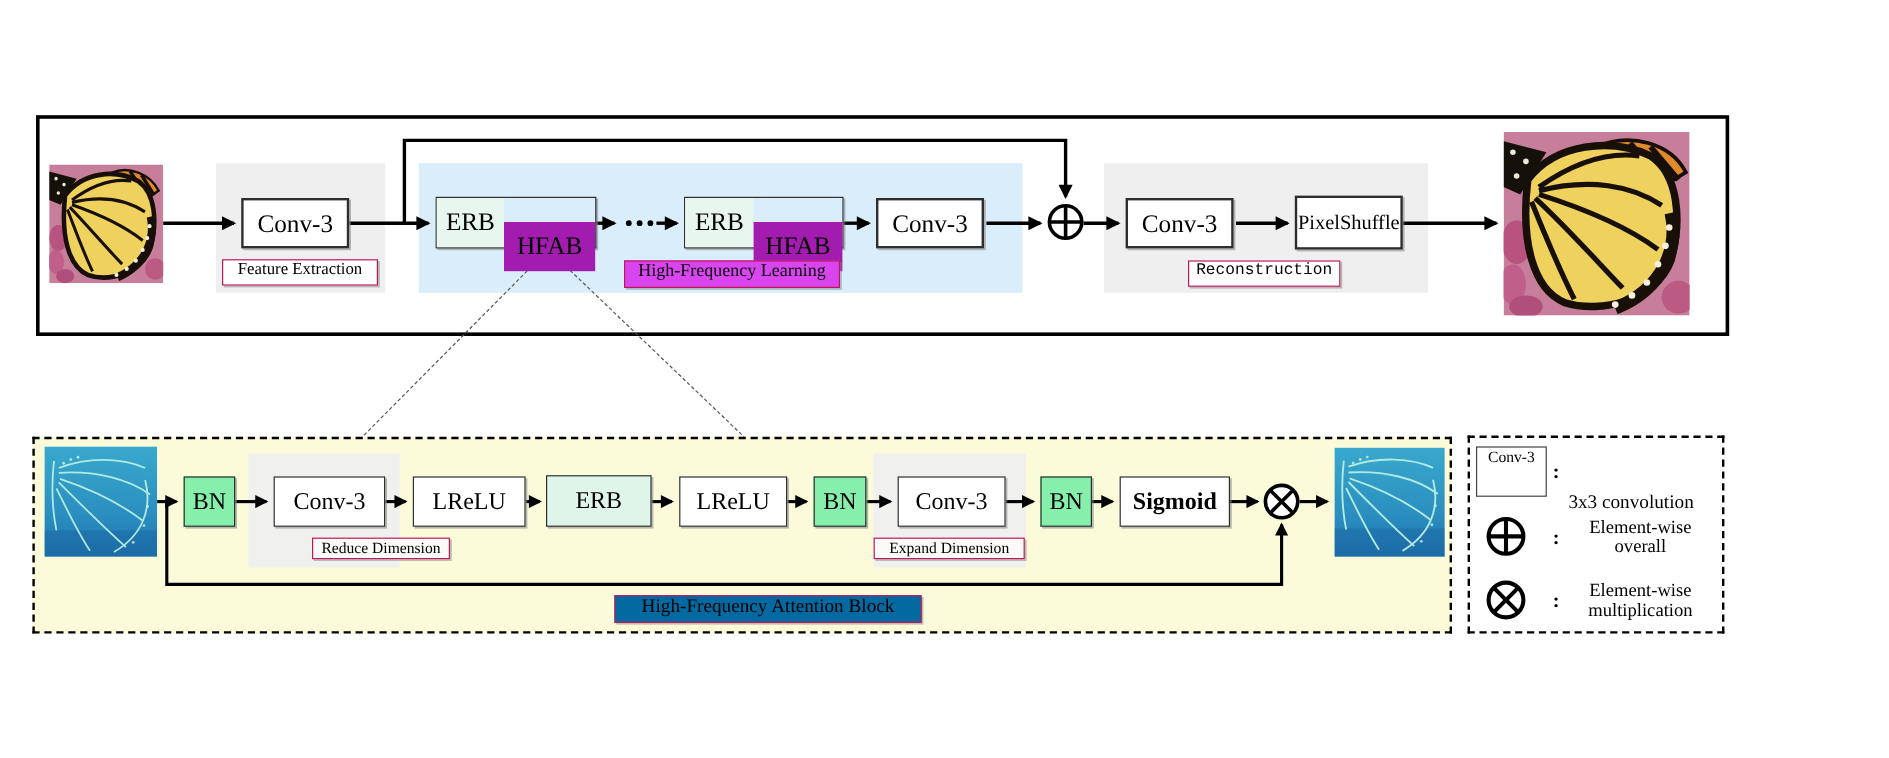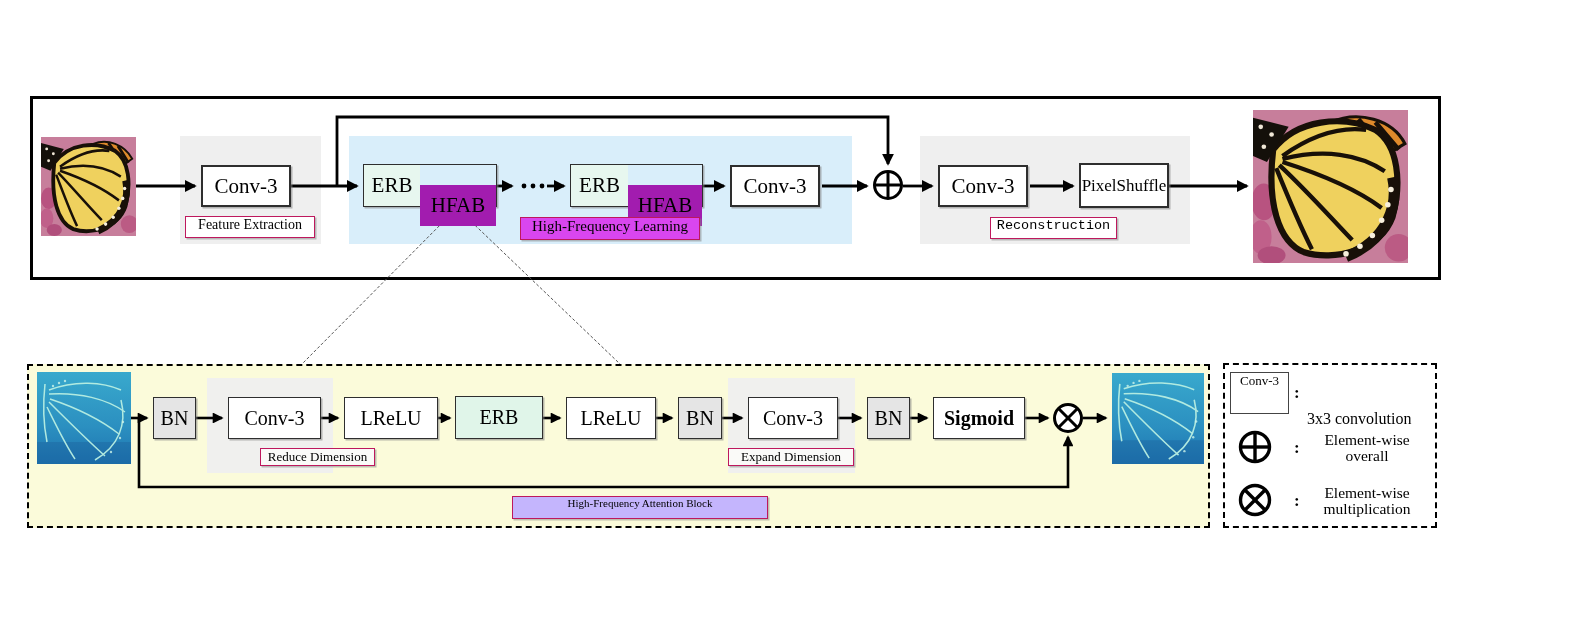--- a/index.html
+++ b/index.html
@@ -12,21 +12,21 @@
        box-shadow:1.5px 1.5px 0 rgba(130,130,130,.55);}
   .box.small{font-size:20px;border-width:1.5px;}
   .tag{position:absolute;box-sizing:border-box;display:flex;justify-content:center;
        background:#fff;border:1px solid #be185d;font-size:14px;z-index:4;
        box-shadow:1.5px 1.5px 0 rgba(130,130,130,.5);}
   .dualbox{position:absolute;box-sizing:border-box;display:flex;border:1.5px solid #2e2e2e;z-index:4;
        box-shadow:1.5px 1.5px 0 rgba(130,130,130,.55);}
   .dualbox span{display:flex;align-items:center;justify-content:center;font-size:21px;height:100%;}
   .erb-fill{background:#e7f7ef;}
   .hfab-fill{background:#a21caf;margin-top:20px;}
-  .bn-fill{background:#e5e5e5;align-items:center;}
+  .bn-fill{background:#86efac;align-items:center;}
   .mint-fill{background:#e0f5e9;}
   .outerframe{position:absolute;border:3px solid #000;background:transparent;z-index:2;}
   .dashedframe{position:absolute;border:2px dashed #000;box-sizing:border-box;z-index:1;}
   svg.layer{position:absolute;left:0;top:0;z-index:3;pointer-events:none;}
   svg.imgfig{position:absolute;z-index:2;}
   .caption{position:absolute;left:0;top:576px;width:1460px;text-align:center;font-size:21px;z-index:5;}
   .watermark{position:absolute;left:1484px;top:610px;font-family:Liberation Sans, sans-serif;
        font-size:12px;color:#14532d;z-index:5;}
   .legendtext{position:absolute;font-size:16px;z-index:4;}
   .legendtext.center{width:130px;text-align:center;font-size:15.5px;line-height:15.5px;}
@@ -288,21 +288,21 @@
   </div>
   <div class="tag" style="left:728px;top:448px;width:126px;height:18px;font-size:13px;background:#fafaf8;">
     <span>Expand Dimension</span>
   </div>
   <div class="box small bn-fill" style="left:867px;top:397px;width:43px;height:42px;">
     <span>BN</span>
   </div>
   <div class="box small" style="left:933px;top:397px;width:92px;height:42px;font-weight:bold;">
     <span>Sigmoid</span>
   </div>
-  <div class="tag" style="left:512px;top:496px;width:256px;height:23px;font-size:11px;background:#c4b5fd;">
+  <div class="tag" style="left:512px;top:496px;width:256px;height:23px;font-size:16px;background:#0369a1;">
     <span>High-Frequency Attention Block</span>
   </div>
 
   <div class="tag" style="left:1230px;top:372px;width:59px;height:42px;font-size:13px;box-shadow:none;border-color:#444;">
     <span>Conv-3</span>
   </div>
   <span class="colon" style="left:1294px;top:383px;">:</span>
   <span class="legendtext" style="left:1307px;top:374px;margin-top:36px;">3x3 convolution</span>
 
   <span class="colon" style="left:1294px;top:438px;">:</span>

